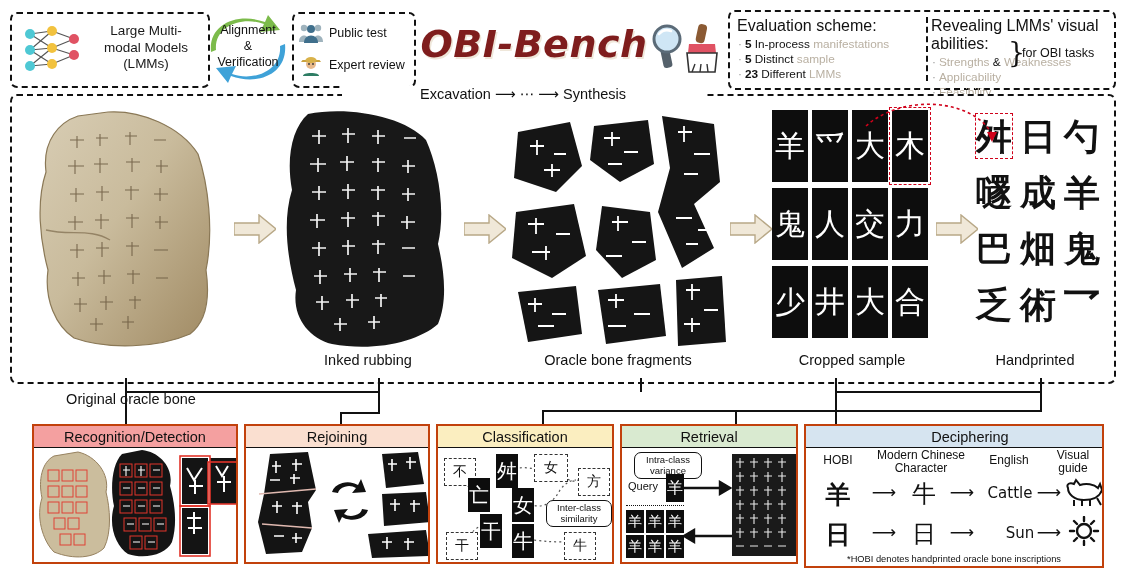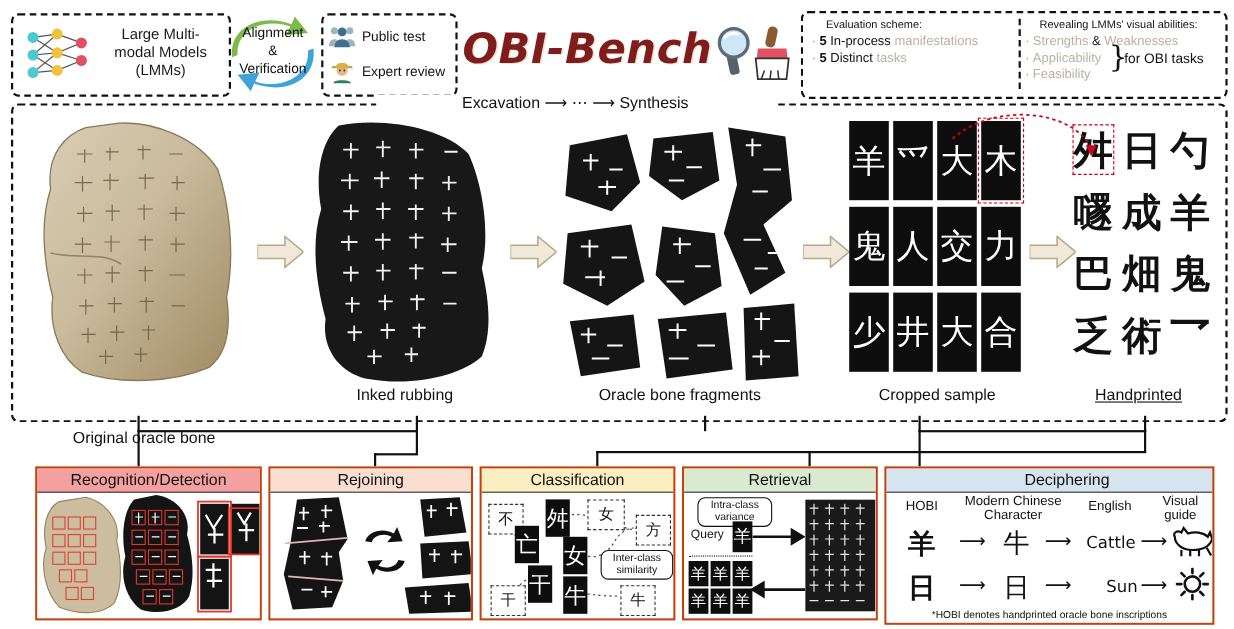--- a/index.html
+++ b/index.html
@@ -34,21 +34,21 @@
        font-family:"DejaVu Sans",sans-serif;
        color:#7f1d1d;text-shadow:1.5px 1.5px 0 #efe7da;}
   #magnifier{position:absolute;left:228px;top:16px;width:40px;height:46px;}
   #brush{position:absolute;left:262px;top:14px;width:40px;height:52px;}
 
   #scheme-box{left:728px;top:10px;width:384px;height:76px;}
   #scheme-left{position:absolute;left:6px;top:4px;width:190px;}
   #scheme-right{position:absolute;left:200px;top:4px;width:180px;}
   #scheme-div{position:absolute;left:196px;top:5px;width:0;height:64px;
        border-left:2px dashed #111;}
-  .sh{font-size:10px;color:#111;margin:1px 0 2px 15px;}
+  .sh{font-size:16px;color:#111;margin:1px 0 2px 1px;}
   .bullet{font-size:11.8px;line-height:15px;color:#111;margin-left:2px;
        white-space:nowrap;}
   .bullet .dot{color:#9a9a9a;margin-right:3px;}
   .num{color:#111;font-weight:bold;}
   .gray{color:#b9b0a2;}
   .dk{color:#111;}
   #brace-note{position:absolute;left:92px;top:30px;font-size:12.5px;color:#111;}
   #brace{position:absolute;left:78px;top:26px;font-size:27px;line-height:22px;
        color:#111;font-family:"DejaVu Serif",serif;}
 
@@ -178,21 +178,22 @@
       <path d="M12 50 L15 42 M20 50 L21 42 M28 50 L27 42" stroke="#333" stroke-width="1.4"></path>
     </svg>
   </div>
 
   <div class="abs dashbox" id="scheme-box">
     <div id="scheme-div"></div>
 
     <div id="scheme-left">
       <div class="sh">Evaluation scheme:</div>
       <div class="bullet"><span class="dot">·</span><span class="num">5</span> <span class="dk">In-process</span> <span class="gray">manifestations</span></div>
-      <div class="bullet"><span class="dot">·</span><span class="num">5</span> <span class="dk">Distinct</span> <span class="gray">tasks</span></div>
+      <div class="bullet"><span class="dot">·</span><span class="num">5</span> <span class="dk">Distinct</span> <span class="gray">sample</span></div>
+      <div class="bullet"><span class="dot">·</span><span class="num">23</span> <span class="dk">Different</span> <span class="gray">LMMs</span></div>
     </div>
 
     <div id="scheme-right">
       <div class="sh">Revealing LMMs' visual abilities:</div>
       <div class="bullet"><span class="dot">·</span><span class="gray">Strengths</span><span class="dk"> &amp; </span><span class="gray">Weaknesses</span></div>
       <div class="bullet"><span class="dot">·</span><span class="gray">Applicability</span></div>
       <div class="bullet"><span class="dot">·</span><span class="gray">Feasibility</span></div>
       <div id="brace">}</div>
       <div id="brace-note">for OBI tasks</div>
     </div>
@@ -323,21 +324,21 @@
 
   <svg class="abs" style="left:850px;top:4px;width:160px;height:58px;">
     <path d="M4 26 C40 -6 110 -2 130 34" stroke="#d0021b" stroke-width="1.6" stroke-dasharray="3 3" fill="none"></path>
     <path d="M130 42 l-5 -10 h10 z" fill="#d0021b"></path>
   </svg>
 
   <div class="stage-cap" style="left:14px;top:256px;width:210px;margin-top:39px;">Original oracle bone</div>
   <div class="stage-cap" style="left:256px;top:256px;width:200px;">Inked rubbing</div>
   <div class="stage-cap" style="left:486px;top:256px;width:240px;">Oracle bone fragments</div>
   <div class="stage-cap" style="left:752px;top:256px;width:176px;">Cropped sample</div>
-  <div class="stage-cap" style="left:952px;top:256px;width:142px;text-decoration:underline;">Handprinted</div>
+  <div class="stage-cap" style="left:952px;top:256px;width:142px;">Handprinted</div>
 </div>
 
 <div class="abs" id="connect">
 
   <div class="cl" style="left:125px;top:0;width:1.8px;height:14px;"></div>
   <div class="cl" style="left:378px;top:0;width:1.8px;height:14px;"></div>
   <div class="cl" style="left:640px;top:0;width:1.8px;height:14px;"></div>
   <div class="cl" style="left:835px;top:0;width:1.8px;height:14px;"></div>
   <div class="cl" style="left:1040px;top:0;width:1.8px;height:14px;"></div>
 

